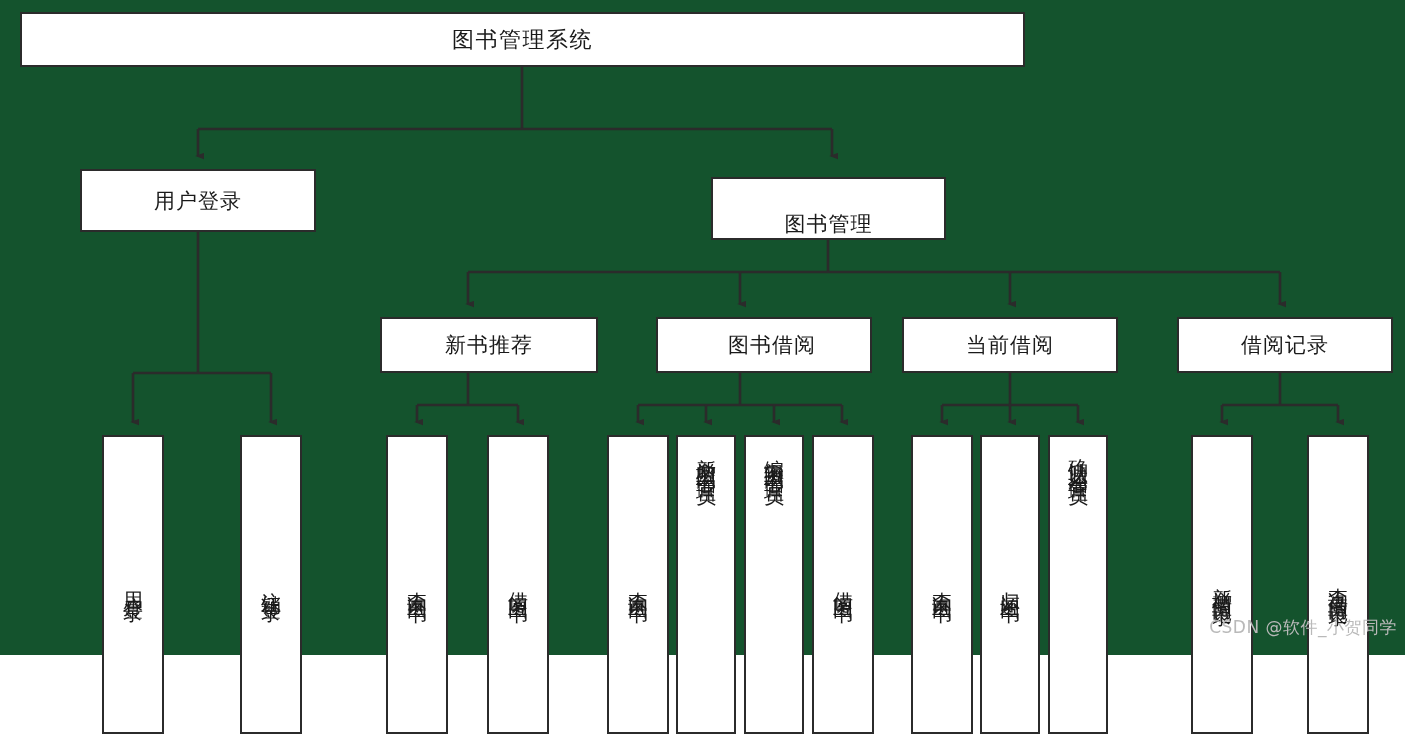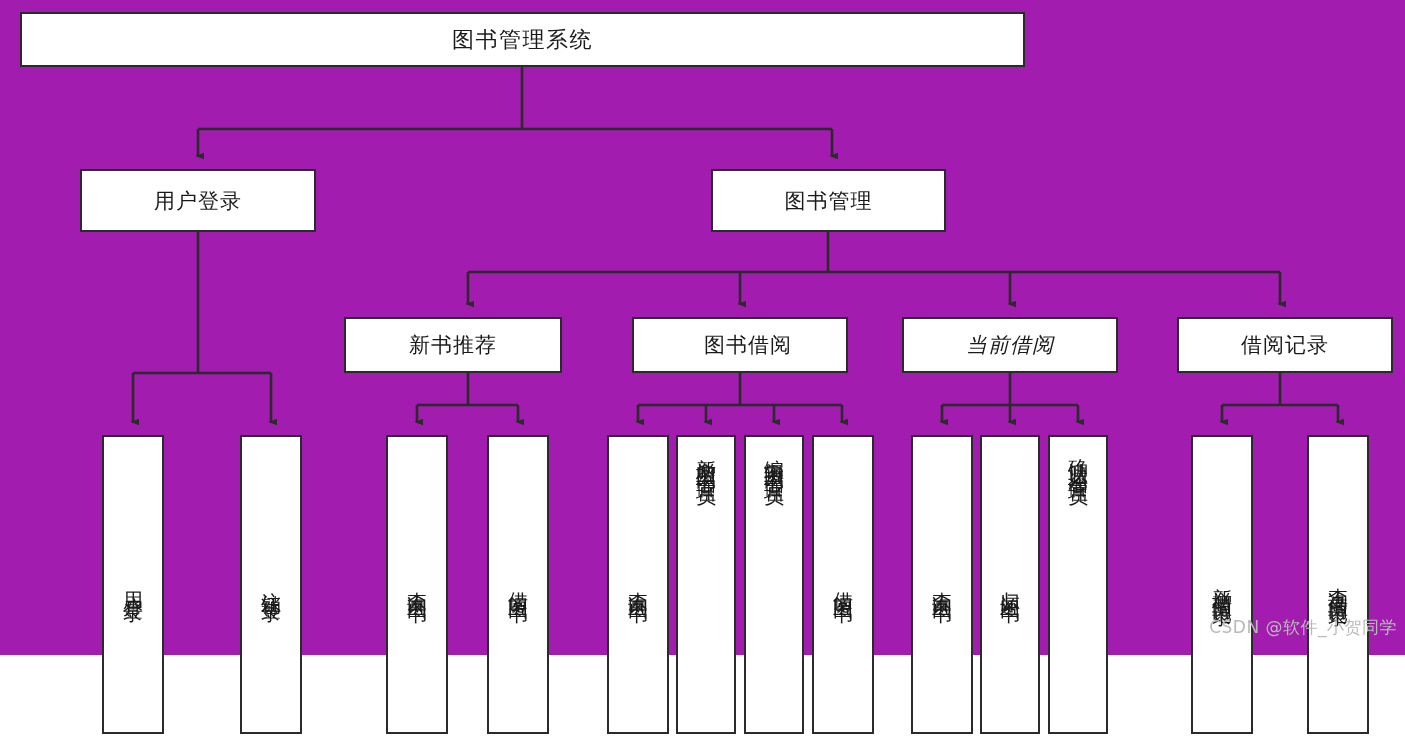--- a/index.html
+++ b/index.html
@@ -1,17 +1,17 @@
 <!DOCTYPE html>
 <html><head>
 <meta charset="utf-8">
 <style>
   html,body{margin:0;padding:0;background:#ffffff;}
   body{width:1405px;height:747px;font-family:"DejaVu Sans","Liberation Sans",sans-serif;overflow:hidden;}
-  #canvas{position:relative;width:1405px;height:655px;background:#a21caf;}
+  #canvas{position:relative;width:1405px;height:655px;background:#14532d;}
   svg#wires{position:absolute;left:0;top:0;width:1405px;height:747px;}
   .node{
     position:absolute;box-sizing:border-box;
     border:2.5px solid #2b2b2b;background:#ffffff;
     display:flex;align-items:center;justify-content:center;
     color:#1a1a1a;
   }
   .node.h{ font-size:21px; letter-spacing:1px; }
   .node.root{ font-size:22px; letter-spacing:1.5px; }
   .leaf{
@@ -92,31 +92,31 @@
     </g>
   </svg>
 
   <div class="node root" style="left:20px;top:12px;width:1005px;height:55px;">
     <span>图书管理系统</span>
   </div>
 
   <div class="node h" style="left:80px;top:169px;width:236px;height:63px;">
     <span>用户登录</span>
   </div>
-  <div class="node h" style="left:711px;top:169px;width:235px;height:63px;">
+  <div class="node h" style="left:711px;top:177px;width:235px;height:63px;align-items:flex-end;">
     <span>图书管理</span>
   </div>
 
-  <div class="node h" style="left:344px;top:317px;width:218px;height:56px;">
+  <div class="node h" style="left:380px;top:317px;width:218px;height:56px;">
     <span>新书推荐</span>
   </div>
-  <div class="node h" style="left:632px;top:317px;width:216px;height:56px;padding-left:16px;">
+  <div class="node h" style="left:656px;top:317px;width:216px;height:56px;padding-left:16px;">
     <span>图书借阅</span>
   </div>
-  <div class="node h" style="left:902px;top:317px;width:216px;height:56px;font-style:italic;">
+  <div class="node h" style="left:902px;top:317px;width:216px;height:56px;">
     <span>当前借阅</span>
   </div>
   <div class="node h" style="left:1177px;top:317px;width:216px;height:56px;">
     <span>借阅记录</span>
   </div>
 
   <div class="leaf mid" style="left:102px;top:435px;width:62px;height:299px;">
     <span class="vtxt">用户登录</span>
   </div>
   <div class="leaf mid" style="left:240px;top:435px;width:62px;height:299px;">

